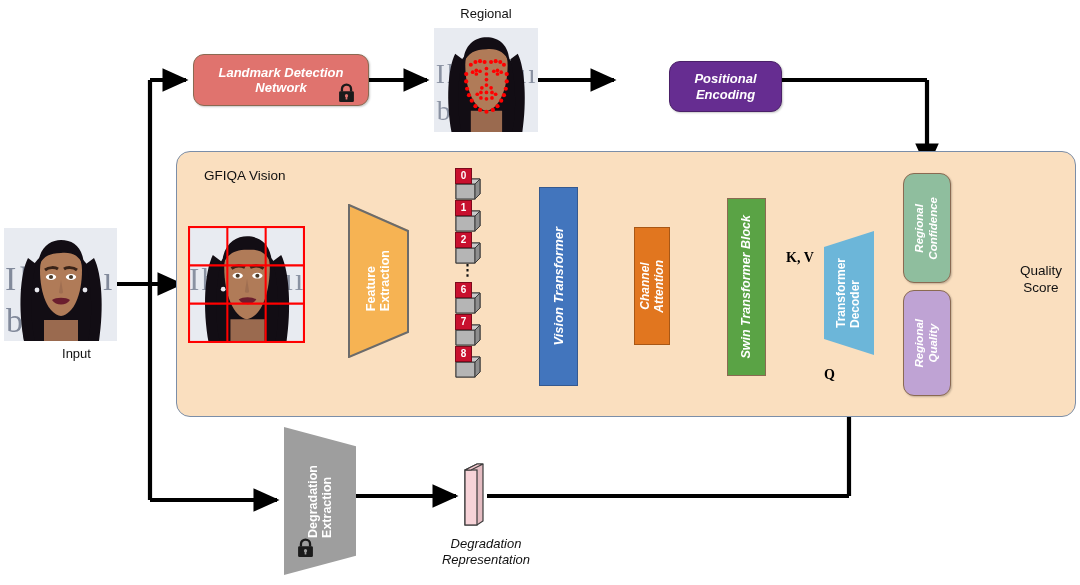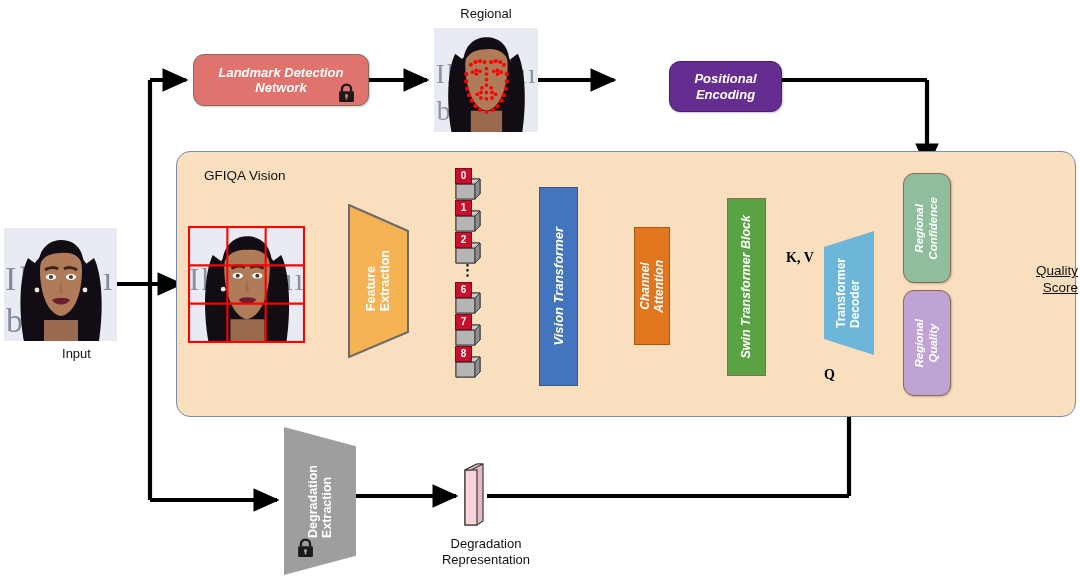--- a/index.html
+++ b/index.html
@@ -236,24 +236,23 @@
     font-size: 14px;
     color: #000000;
   }
   #label-kv { left: 786px; top: 250px; }
   #label-q  { left: 824px; top: 367px; }
   #quality-score-label {
     position: absolute;
     left: 1004px; top: 263px; width: 74px;
     font-size: 13.5px;
     color: #111111;
-    text-align: right;
+    text-align: center;
     z-index: 7;
     line-height: 1.25;
-    text-decoration: underline;
   }
 
   
   .lock-icon { position: absolute; z-index: 8; }
   #landmark-lock-icon { left: 337px; top: 83px; width: 19px; height: 20px; }
   #degradation-lock-icon { left: 296px; top: 538px; width: 19px; height: 20px; }
 </style>
 </head>
 <body>
 
@@ -572,21 +571,21 @@
     <rect x="2.2" y="8.6" width="15.6" height="11.4" rx="1.4" fill="#1a1a1a"></rect>
     <circle cx="10" cy="13.3" r="1.7" fill="#9e9e9e"></circle>
     <rect x="9.1" y="13.3" width="1.8" height="4" fill="#9e9e9e"></rect>
   </svg>
 
   <svg id="degradation-representation-bar" viewBox="0 0 22 68">
     <polygon points="3,8 15,2 21,2 21,59 15,63 3,63" fill="#e4bcc2" stroke="#3a3a3a" stroke-width="1.2"></polygon>
     <rect x="3" y="8" width="12" height="55" fill="#f7d3d8" stroke="#3a3a3a" stroke-width="1.2"></rect>
     <polygon points="3,8 15,2 21,2 9,8" fill="#f2c8ce" stroke="#3a3a3a" stroke-width="1.2"></polygon>
   </svg>
-  <div class="caption" id="degradation-representation-caption" style="white-space:pre-line;">Degradation
+  <div class="caption" id="degradation-representation-caption" style="white-space:pre-line;font-style:italic;">Degradation
 Representation</div>
 
   <div class="edge-label" id="label-kv">K, V</div>
   <div class="edge-label" id="label-q">Q</div>
   <div id="quality-score-label" style="white-space:pre-line;">Quality
 Score</div>
 
 </div>
 
 </body></html>

